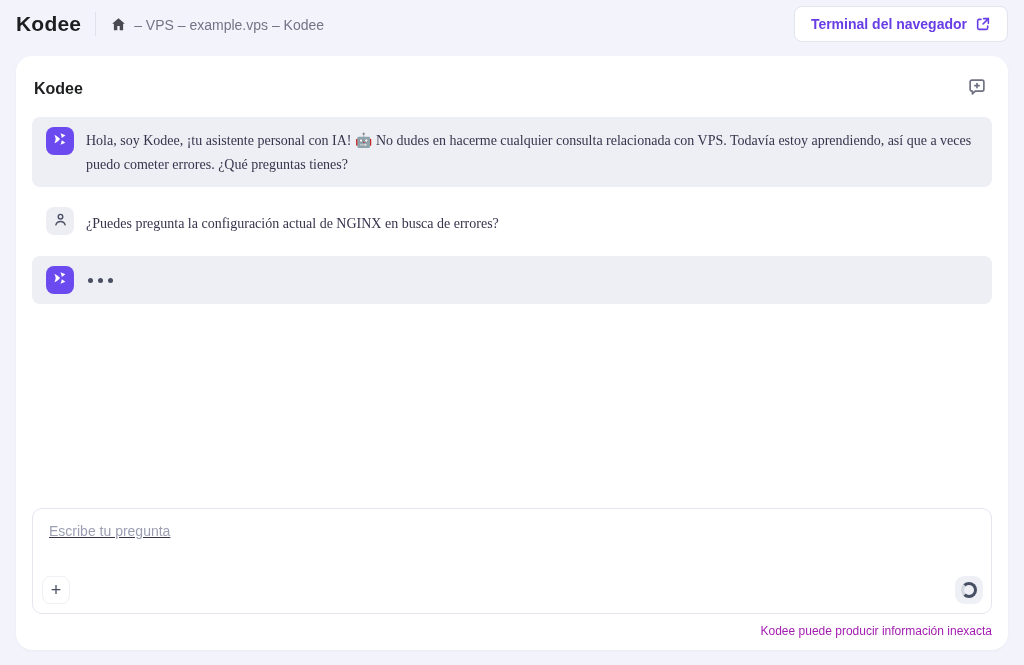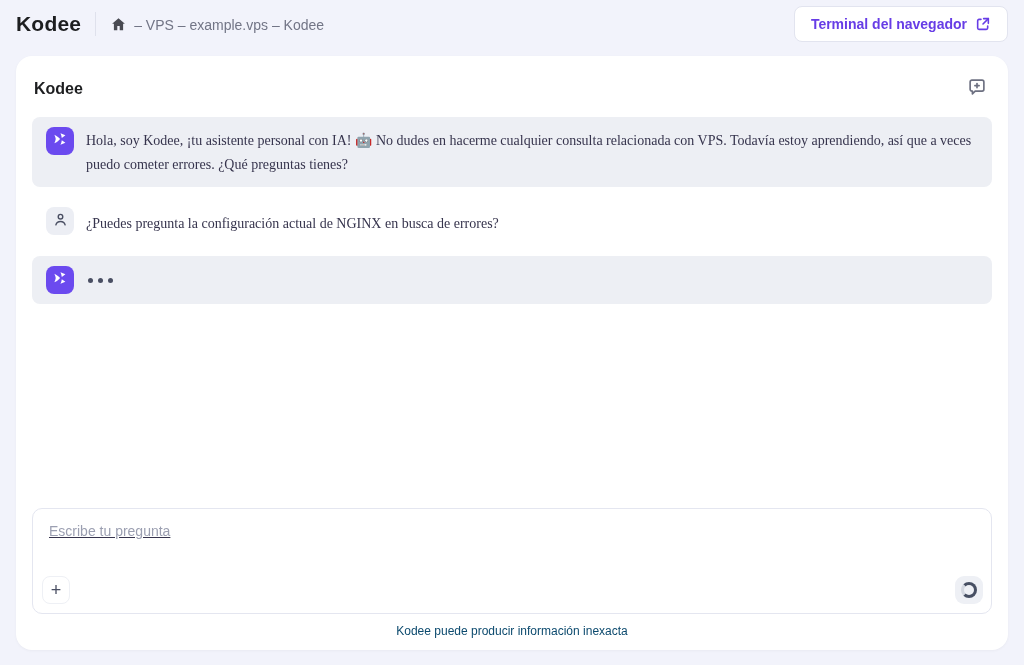--- a/index.html
+++ b/index.html
@@ -203,23 +203,23 @@
     border-radius: 50%;
     border: 3px solid #d3d7e0;
     border-top-color: #474f63;
     border-right-color: #474f63;
     border-bottom-color: #474f63;
     animation: spin 0.9s linear infinite;
   }
   @keyframes spin { to { transform: rotate(360deg); } }
 
   .disclaimer {
-    text-align: center;
+    text-align: right;
     font-size: 12px;
-    color: #0c4a6e;
+    color: #a21caf;
     padding: 10px 0 2px 0;
   }
 </style>
 </head>
 <body>
 
 <div class="top-header">
   <div class="app-title">Kodee</div>
   <div class="header-divider"></div>
   <div class="breadcrumb-wrap">

